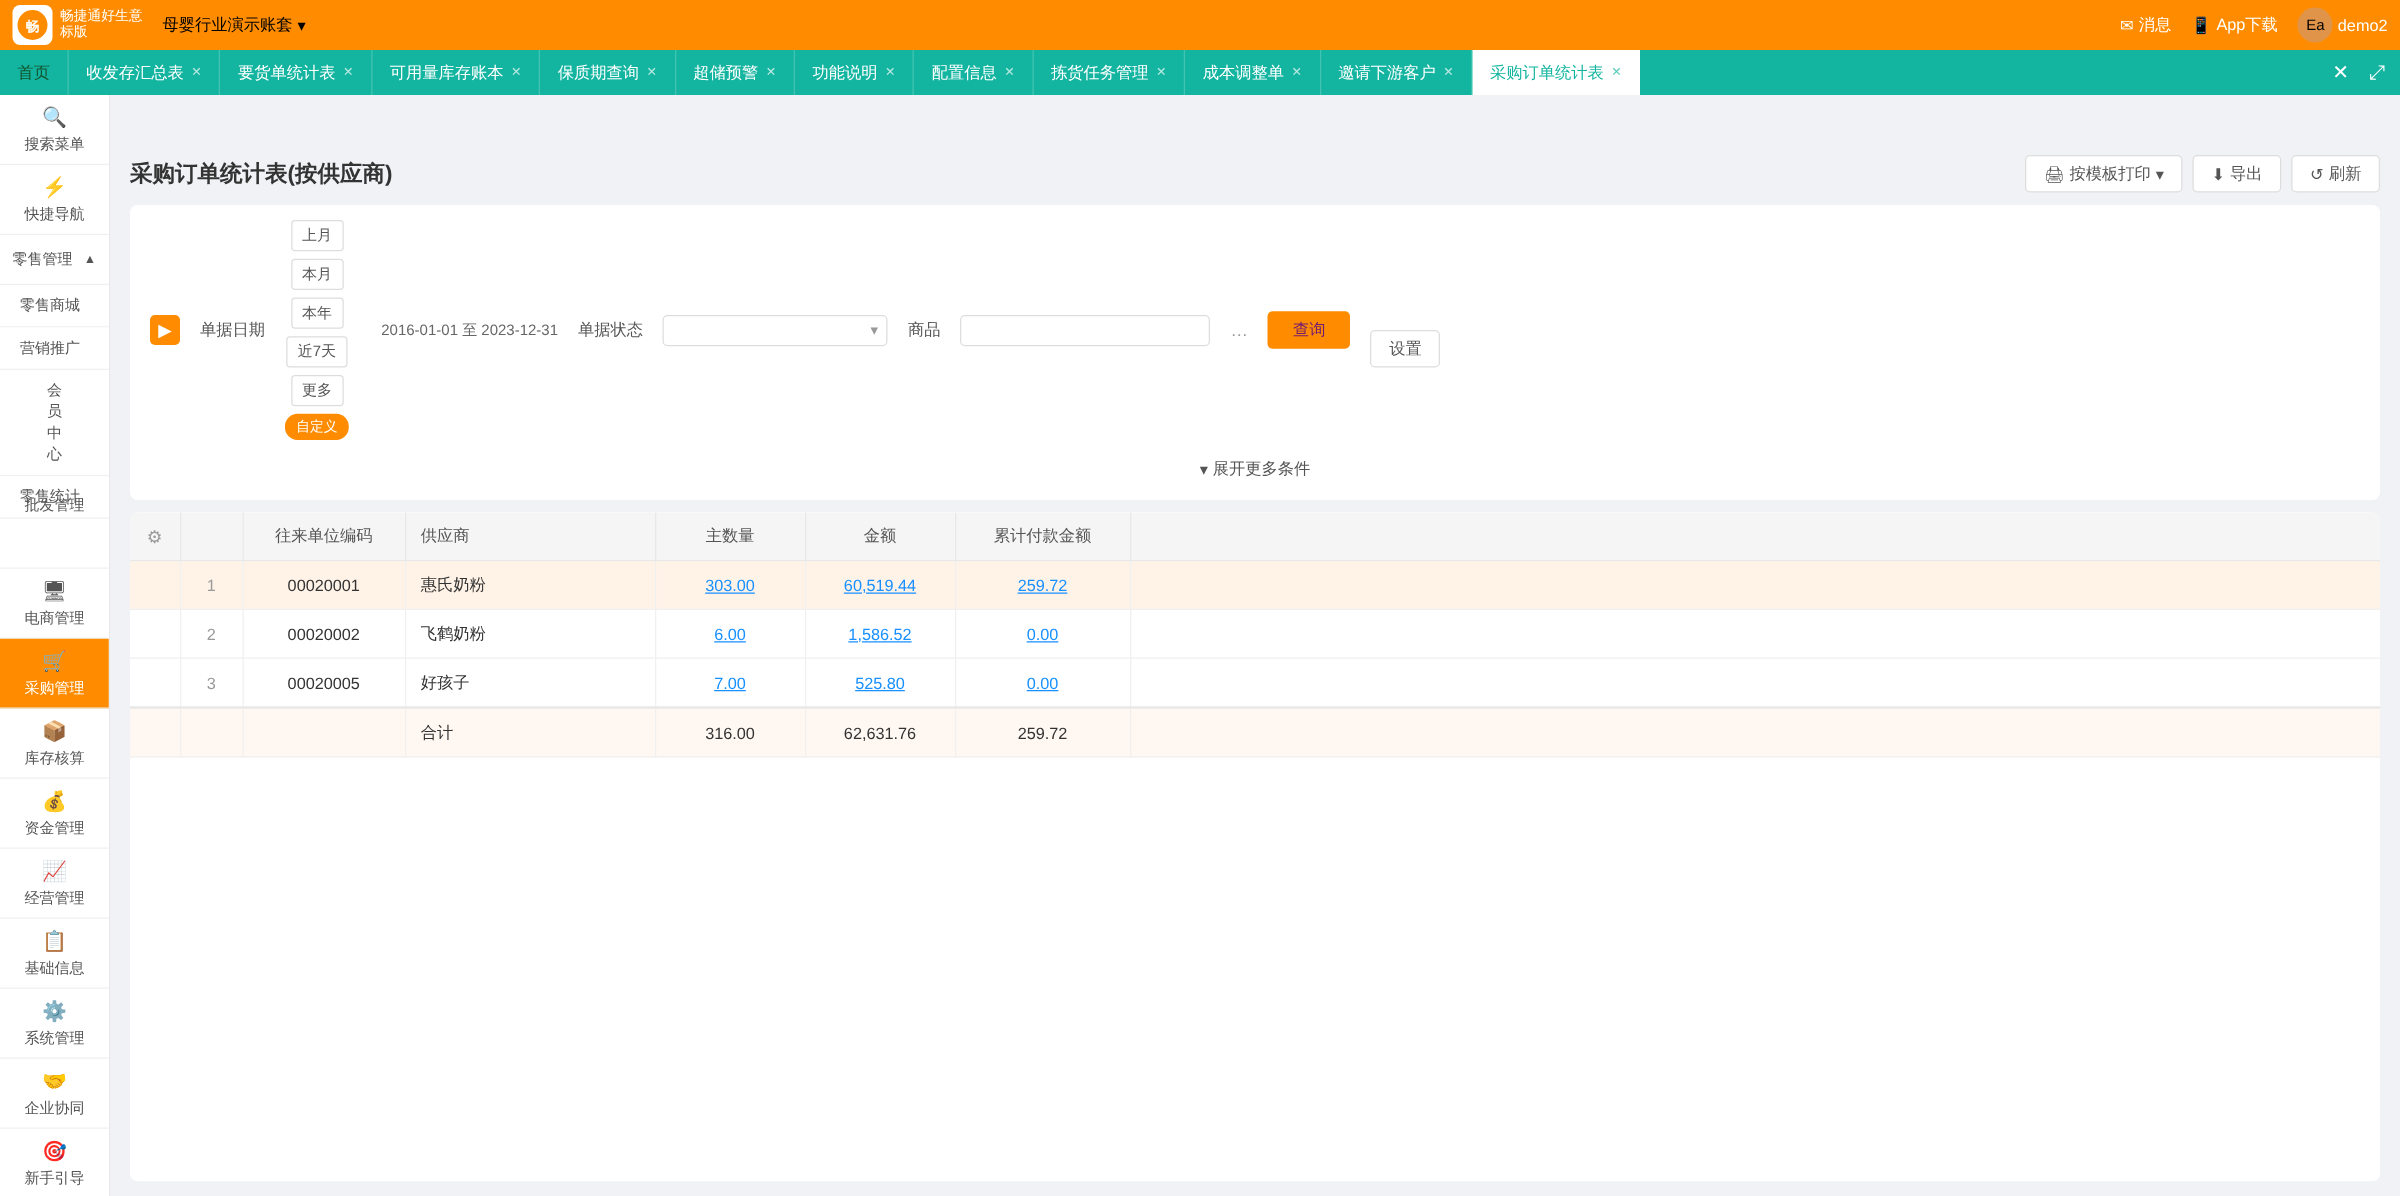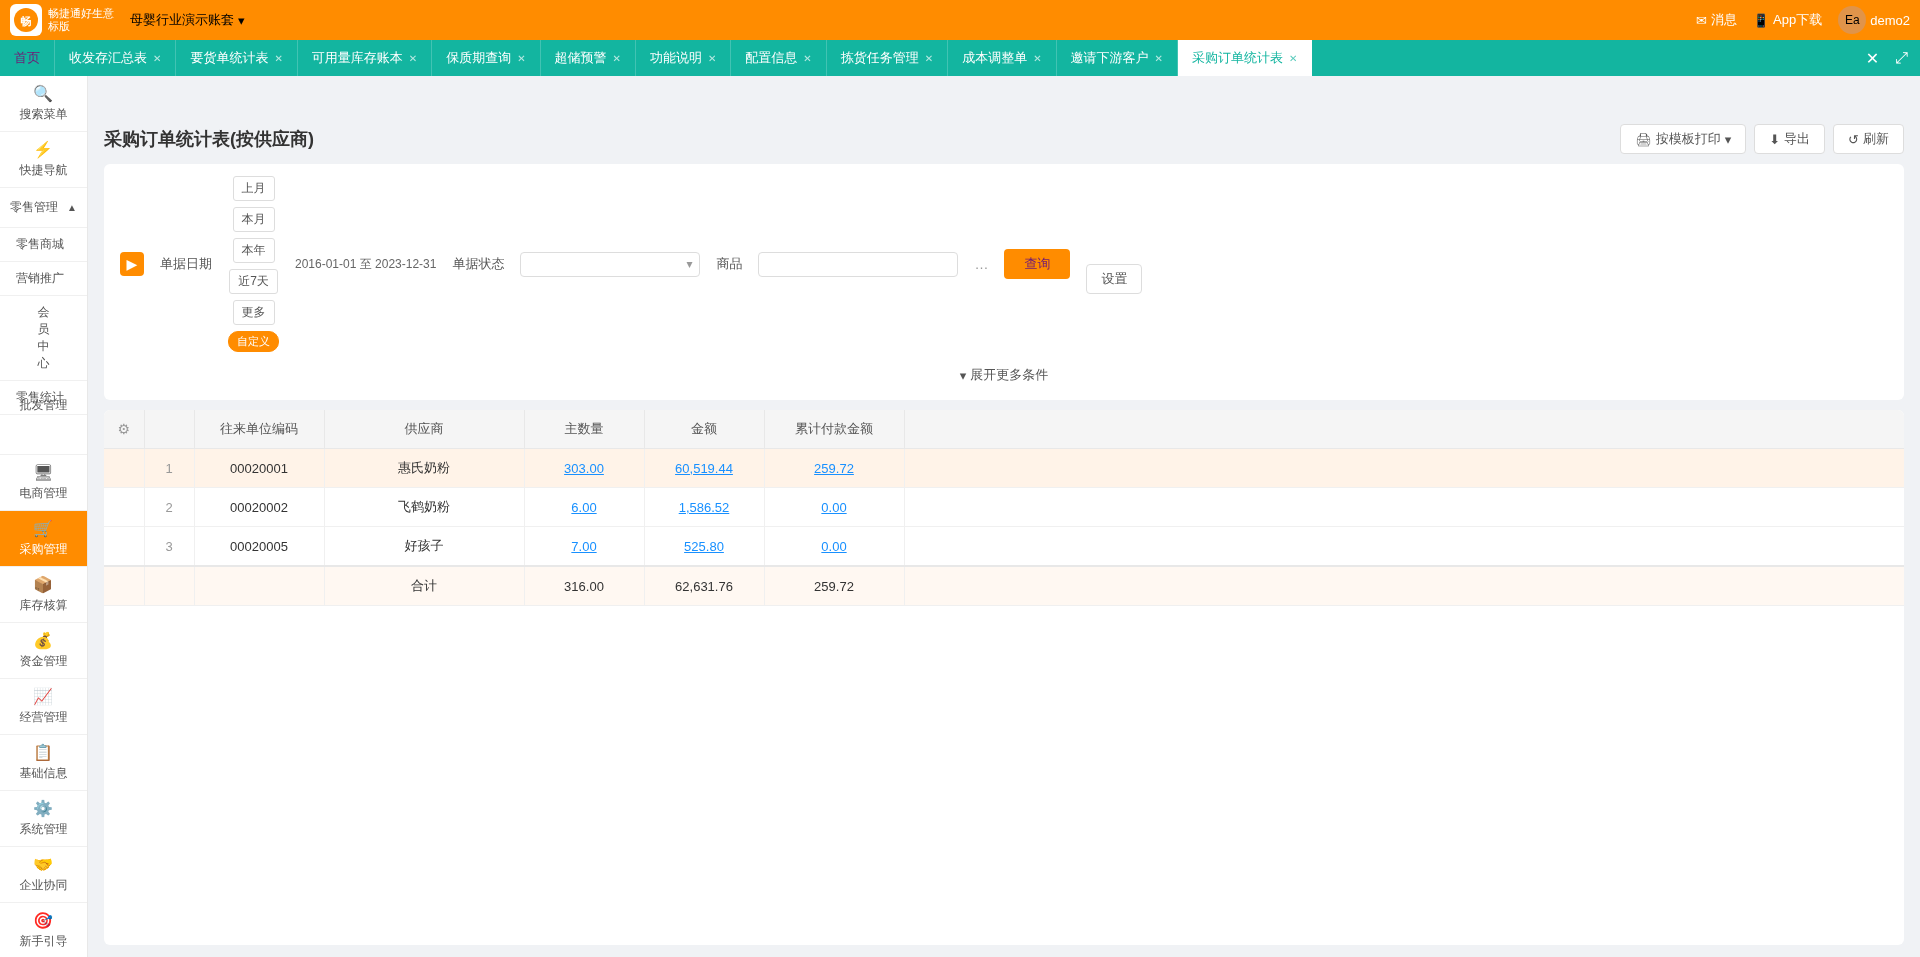--- a/index.html
+++ b/index.html
@@ -15,21 +15,21 @@
     .workspace-selector { display: flex; align-items: center; gap: 4px; color: #000000; font-size: 13px; cursor: pointer; padding: 4px 8px; border-radius: 4px; }
     .top-bar-right { display: flex; align-items: center; gap: 16px; color: #fff; font-size: 13px; }
     .top-bar-right-item { display: flex; align-items: center; gap: 4px; cursor: pointer; }
     .avatar { width: 28px; height: 28px; border-radius: 50%; background: #e0944a; display: flex; align-items: center; justify-content: center; color: #000000; font-size: 12px; }
 
     
     .nav-tabs { height: 36px; background: #13b5a0; display: flex; align-items: stretch; overflow-x: auto; flex-shrink: 0; }
     .nav-tabs::-webkit-scrollbar { display: none; }
     .nav-tab { display: flex; align-items: center; padding: 0 14px; color: #fff; font-size: 13px; cursor: pointer; white-space: nowrap; border-right: 1px solid rgba(255,255,255,0.2); gap: 6px; flex-shrink: 0; }
     .nav-tab.active { background: #fff; color: #13b5a0; }
-    .nav-tab.home { background: #13b5a0; color: #701a75; }
+    .nav-tab.home { background: #13b5a0; color: #14532d; }
     .nav-tab .close-btn { font-size: 10px; opacity: 0.7; }
     .nav-tabs-end { margin-left: auto; display: flex; align-items: center; padding: 0 8px; gap: 8px; }
     .nav-tabs-end-btn { color: #fff; cursor: pointer; font-size: 16px; padding: 2px 4px; }
 
     
     .main-layout { display: flex; flex: 1; overflow: hidden; }
 
     
     .sidebar { width: 88px; background: #fff; border-right: 1px solid #e8e8e8; display: flex; flex-direction: column; flex-shrink: 0; overflow-y: auto; }
     .sidebar::-webkit-scrollbar { width: 4px; }
@@ -54,21 +54,21 @@
     .btn-query { background: #ff8c00; border: none; padding: 6px 20px; border-radius: 4px; cursor: pointer; font-size: 13px; color: #701a75; }
     .btn-settings { background: #fff; border: 1px solid #ddd; padding: 5px 14px; border-radius: 4px; cursor: pointer; font-size: 13px; color: #555; margin-top: 30px; }
 
     
     .filter-area { background: #fff; border-radius: 6px; padding: 12px 16px; display: flex; flex-direction: column; gap: 10px; }
     .filter-row { display: flex; align-items: center; gap: 16px; flex-wrap: wrap; }
     .filter-label { font-size: 13px; color: #555; white-space: nowrap; }
     .filter-dates { display: flex; align-items: center; gap: 6px; flex-direction: column; }
     .filter-date-btn { padding: 3px 8px; border: 1px solid #ddd; border-radius: 3px; font-size: 12px; cursor: pointer; color: #555; background: #fff; }
     .filter-date-btn.custom { background: #ff8c00; color: #fff; border-color: #ff8c00; border-radius: 10px; padding: 2px 8px; font-size: 11px; }
-    .filter-date-range { font-size: 12px; color: #666; }
+    .filter-date-range { font-size: 12px; color: #666; margin-left: 10px; }
     .filter-select { border: 1px solid #ddd; border-radius: 4px; padding: 4px 30px 4px 8px; font-size: 13px; color: #555; background: #fff; appearance: none; min-width: 180px; cursor: pointer; position: relative; }
     .filter-select-wrap { position: relative; display: inline-block; }
     .filter-select-wrap::after { content: "▾"; position: absolute; right: 8px; top: 50%; transform: translateY(-50%); color: #999; pointer-events: none; font-size: 12px; }
     .filter-input { border: 1px solid #ddd; border-radius: 4px; padding: 4px 8px; font-size: 13px; color: #555; min-width: 200px; }
     .filter-more-btn { display: flex; align-items: center; gap: 4px; color: #555; font-size: 13px; cursor: pointer; border: none; background: none; padding: 4px 8px; }
     .filter-more-row { display: flex; justify-content: center; }
 
     
     .table-container { background: #fff; border-radius: 6px; overflow: hidden; flex: 1; display: flex; flex-direction: column; }
     .table-wrap { flex: 1; overflow-y: auto; }
@@ -84,21 +84,21 @@
     .gear-btn { background: none; border: none; cursor: pointer; color: #999; font-size: 14px; }
     .footer-row { background: #fff8f2; border-top: 2px solid #e8e8e8; }
     .footer-row td { font-weight: 500; color: #333; }
 
     
     .expand-arrow { width: 24px; height: 24px; background: #ff8c00; border-radius: 4px; display: flex; align-items: center; justify-content: center; cursor: pointer; color: #fff; font-size: 14px; }
 
     
     .num-col { width: 50px; color: #999; }
     .code-col { width: 130px; }
-    .supplier-col { width: 200px; text-align: center; }
+    .supplier-col { width: 200px; text-align: left; }
     .qty-col { width: 120px; }
     .amount-col { width: 120px; }
     .cumulative-col { width: 140px; }
 
     
     .table-wrap::-webkit-scrollbar { width: 6px; height: 6px; }
     .table-wrap::-webkit-scrollbar-thumb { background: #ddd; border-radius: 3px; }
   </style>
 </head>
 <body>

